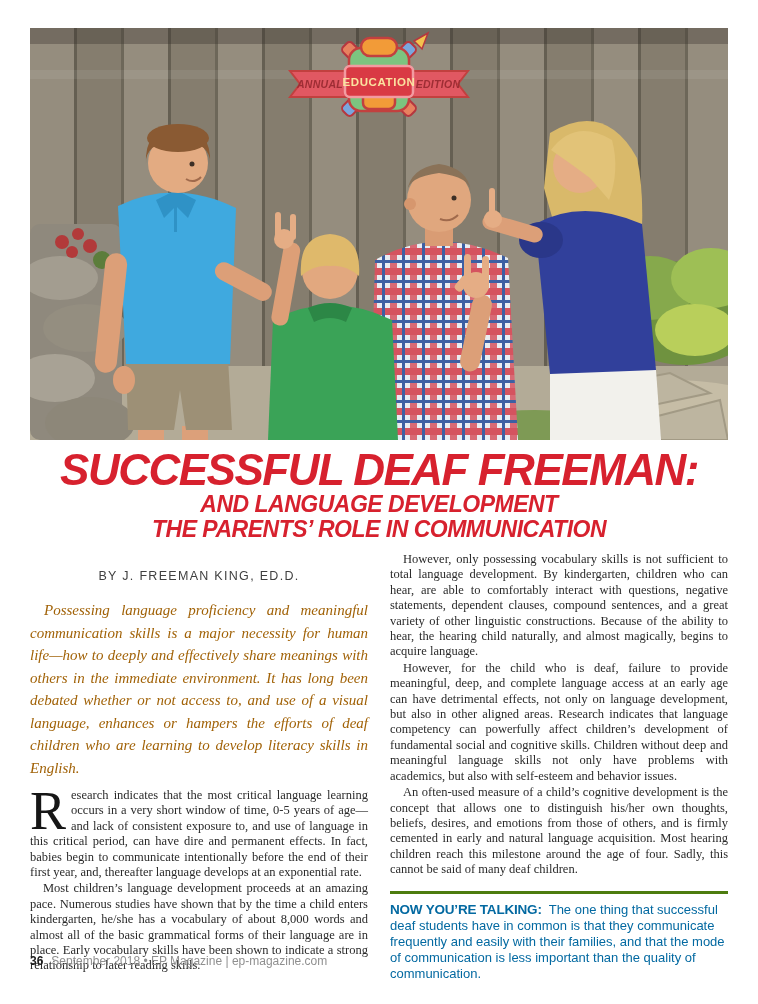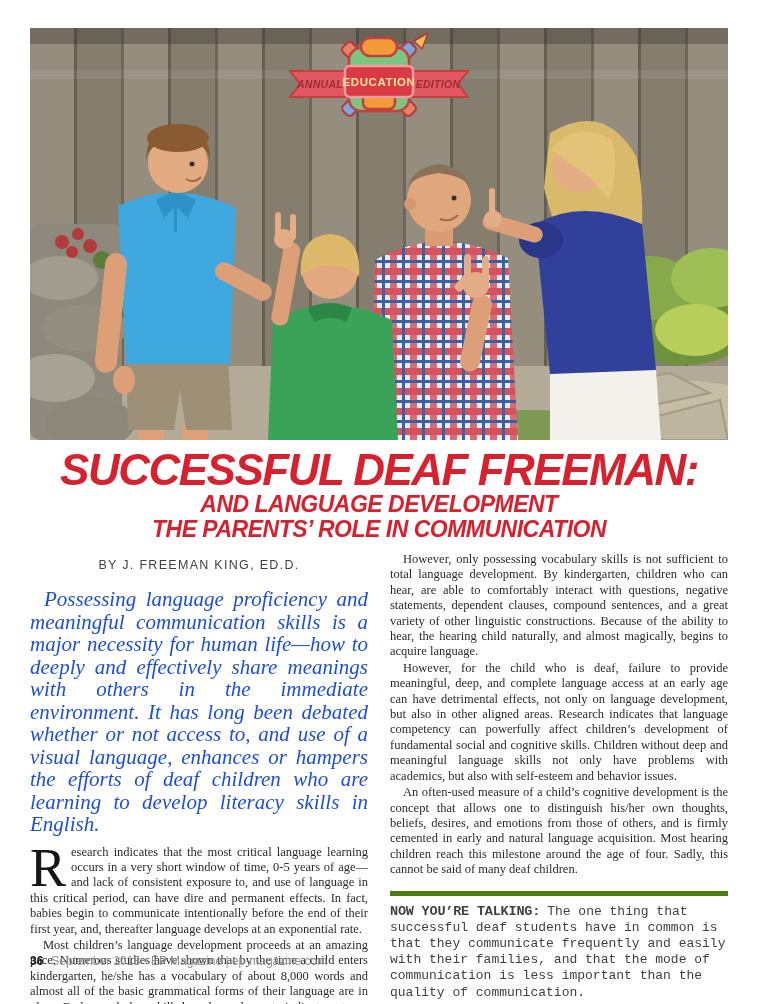--- a/index.html
+++ b/index.html
@@ -19,32 +19,32 @@
   
   .headline{margin:8px 14px 0;text-align:center;color:#d7212e;}
   .headline h1{margin:0;font-family:"Liberation Sans",sans-serif;font-style:italic;font-weight:900;
                font-size:44px;line-height:44px;letter-spacing:-1.5px;}
   .headline h2{margin:0;font-family:"Liberation Sans",sans-serif;font-style:italic;font-weight:900;
                font-size:23px;line-height:25px;letter-spacing:-0.5px;}
 
   
   .columns{display:flex;gap:22px;margin:10px 30px 0;width:698px;}
   .col{flex:1 1 0;min-width:0;}
-  .byline{margin:6px 0 16px;text-align:center;font-family:"Liberation Sans",sans-serif;
+  .byline{margin:17px 0 16px;text-align:center;font-family:"Liberation Sans",sans-serif;
           font-size:12.5px;letter-spacing:1.3px;color:#3f3f3f;}
-  .intro{margin:0 0 9px;font-style:italic;font-size:21px;line-height:22.5px;color:#1d4ed8;
+  .intro{margin:0 0 9px;font-style:italic;font-size:15px;line-height:22.5px;color:#a16207;
          text-align:justify;text-indent:14px;}
   .body{margin:0 0 1px;font-size:12.5px;line-height:15.4px;color:#2a2a2a;text-align:justify;}
   .body.indent{text-indent:13px;}
   .dropcap{float:left;font-size:54px;line-height:43px;padding:2px 5px 0 0;color:#161616;
            font-family:"Liberation Serif",serif;}
 
   
-  .callout{display:block;margin-top:13px;border-top:5px solid #4d7c0f;padding-top:8px;
-           font-family:Liberation Mono, monospace;font-size:13px;line-height:16.2px;color:#404040;
+  .callout{display:block;margin-top:13px;border-top:3px solid #4d7c0f;padding-top:8px;
+           font-family:Liberation Sans, sans-serif;font-size:13px;line-height:16.2px;color:#0369a1;
            text-align:left;}
   .callout-label{font-weight:700;font-stretch:condensed;letter-spacing:-0.2px;font-size:13.5px;
                  margin-right:7px;}
 
   
   .footer{position:absolute;left:30px;bottom:36px;font-family:"Liberation Sans",sans-serif;
           font-size:12px;}
   .pagenum{font-weight:700;color:#1a1a1a;margin-right:8px;}
   .foot-text{color:#8f8f8f;}
 </style>

